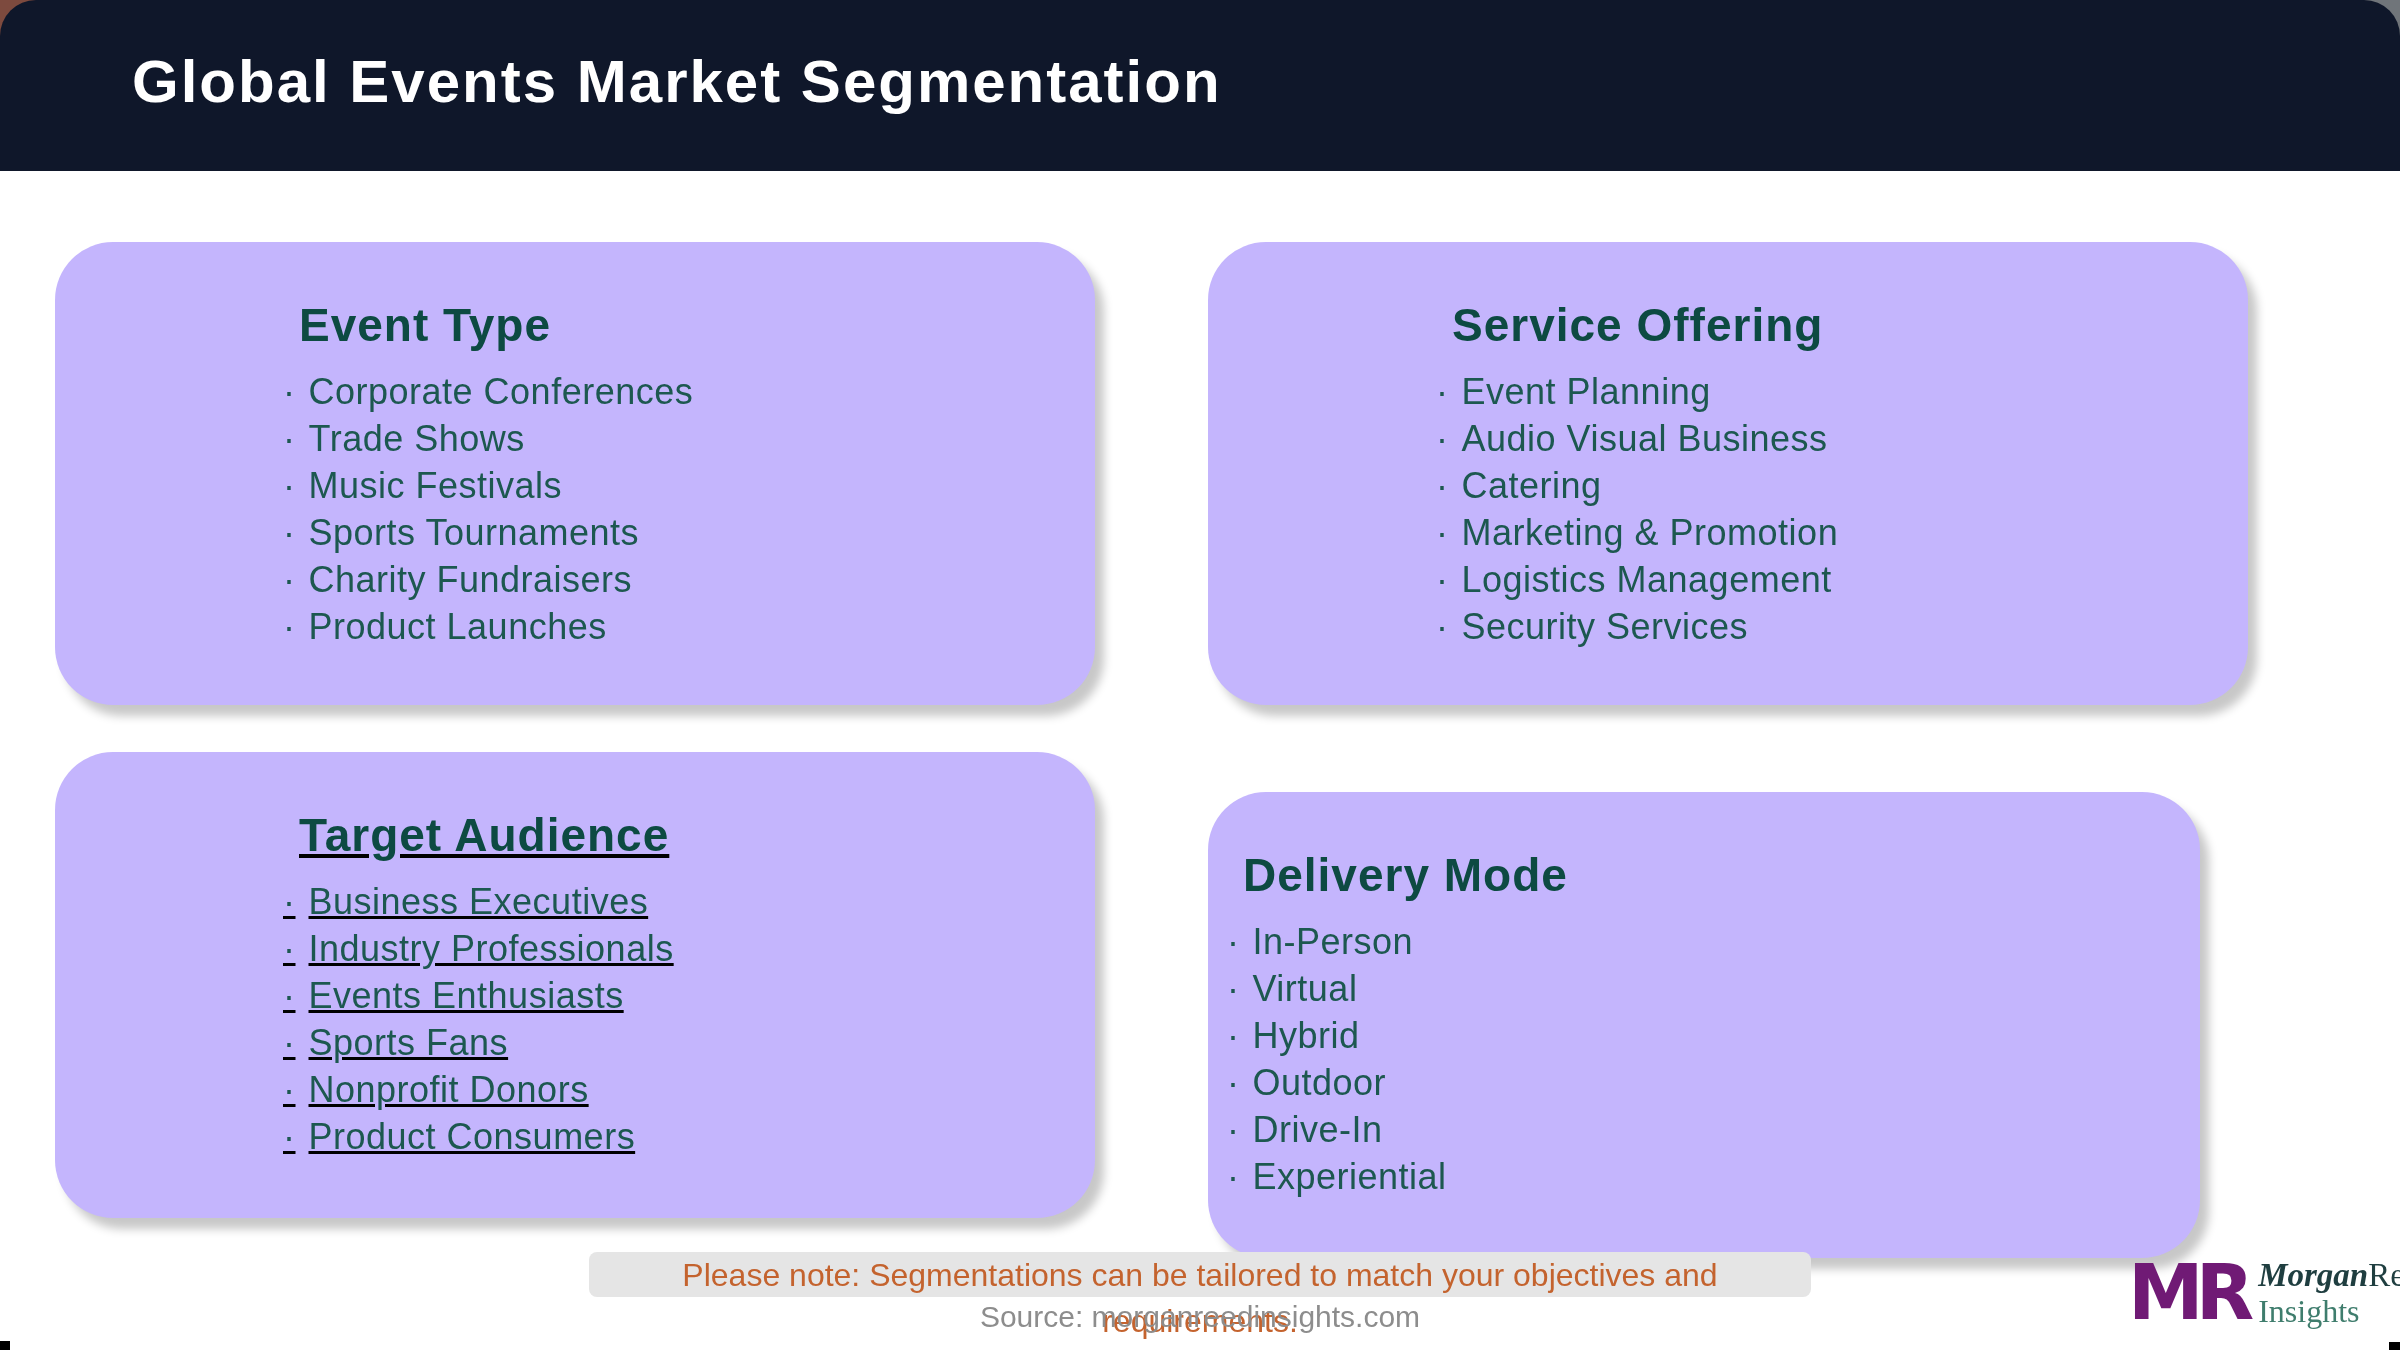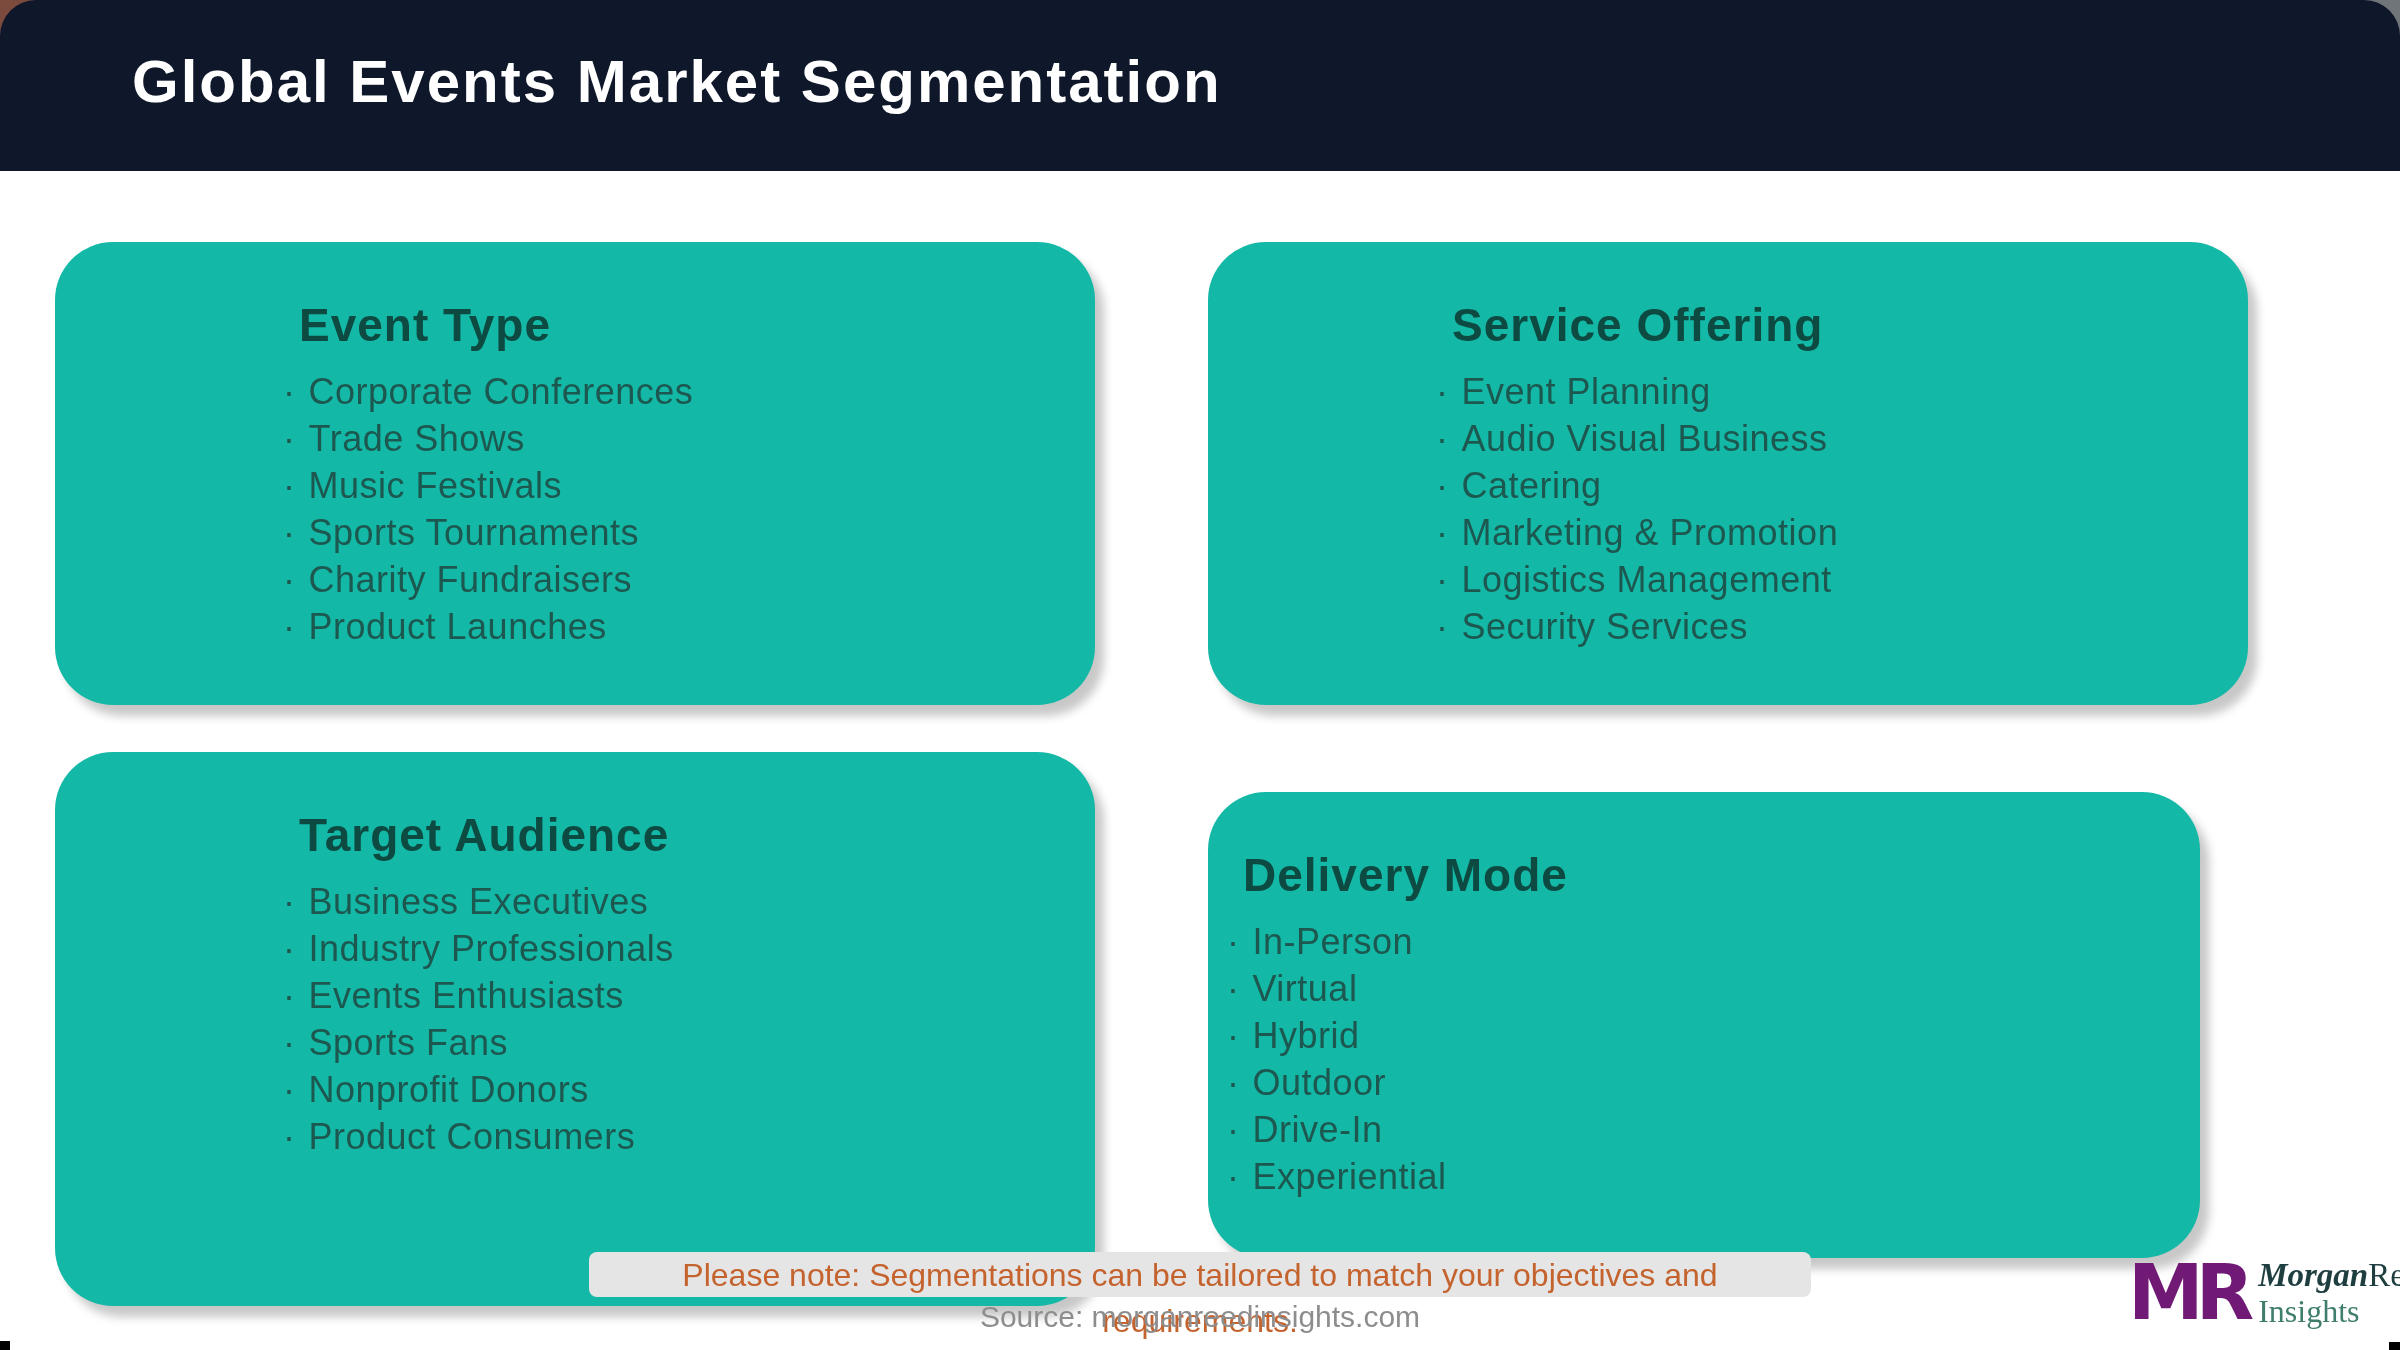--- a/index.html
+++ b/index.html
@@ -11,26 +11,26 @@
   .corner-left{left:0;background:#7d4a3e;}
   .corner-right{right:0;background:#70757a;}
 
   
   .header{position:absolute;left:0;top:0;width:2400px;height:171px;
           background:#0f172a;border-radius:36px 36px 0 0;z-index:2;}
   .header h1{margin:0;padding:47px 0 0 132px;font-size:60px;font-weight:bold;
              color:#ffffff;letter-spacing:2px;}
 
   
-  .card{position:absolute;background:#14b8a6;border-radius:58px;
+  .card{position:absolute;background:#c4b5fd;border-radius:58px;
         box-shadow:9px 11px 10px rgba(0,0,0,0.22);
         box-sizing:border-box;padding:56px 50px 0 228px;z-index:2;}
   .pos0{left:55px;top:242px;width:1040px;height:463px;}
   .pos1{left:1208px;top:242px;width:1040px;height:463px;}
-  .pos2{left:55px;top:752px;width:1040px;height:554px;}
+  .pos2{left:55px;top:752px;width:1040px;height:466px;text-decoration:underline;}
   .pos3{left:1208px;top:792px;width:992px;height:466px;padding-left:19px;}
   .card h2{margin:0 0 16px 16px;font-size:46px;font-weight:bold;
            color:#0d4a42;letter-spacing:1px;}
   .card ul{margin:0;padding:0;list-style:none;}
   .card li{font-size:36px;color:#1d5850;line-height:47px;letter-spacing:0.5px;}
   .card li::before{content:"·";margin-right:13px;}
 
   
   .note{position:absolute;left:589px;top:1252px;width:1222px;height:45px;
         background:#e5e5e5;border-radius:8px;color:#c4632e;font-size:32px;

